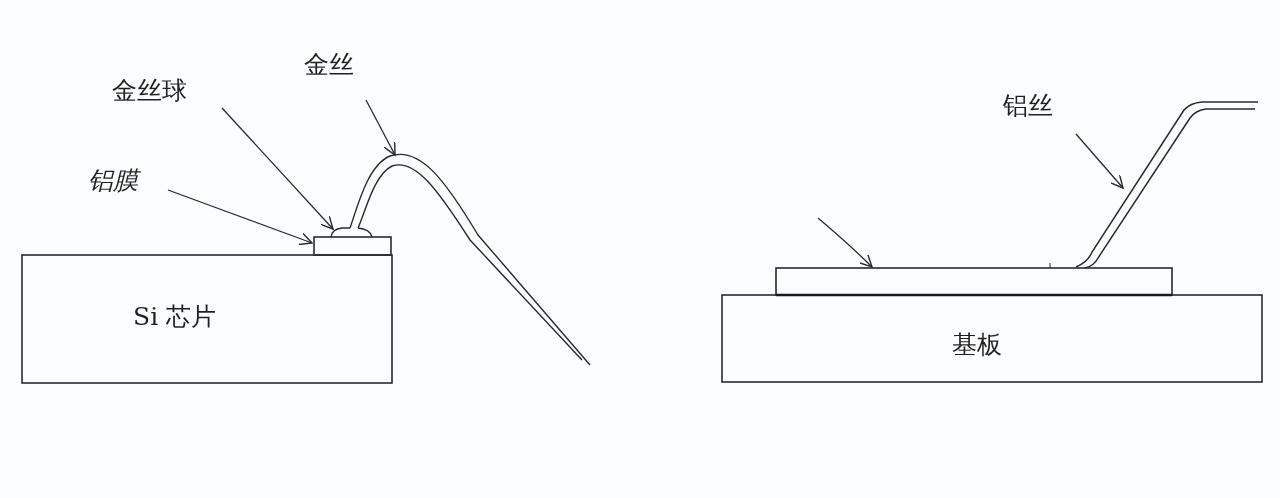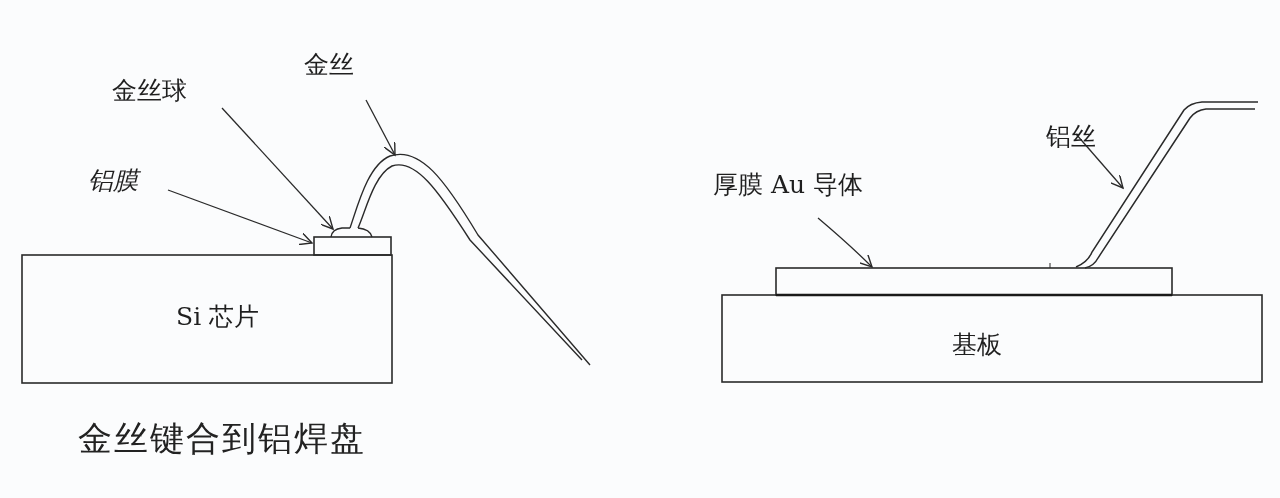--- a/index.html
+++ b/index.html
@@ -61,20 +61,18 @@
       <path d="M1085,268 Q1094,266 1098,258 L1190,118 Q1196,110 1206,109 L1255,109" fill="none" stroke="#2a2a2a" stroke-width="1.5"></path>
 
       <line x1="1076" y1="134" x2="1123" y2="188" stroke="#2a2a2a" stroke-width="1.3" marker-end="url(#arr)"></line>
       <path d="M818,218 Q850,245 872,267" fill="none" stroke="#2a2a2a" stroke-width="1.3" marker-end="url(#arr)"></path>
     </g>
   </svg>
 
   <div class="lbl lbl-sm" style="left:304px; top:52px;">金丝</div>
   <div class="lbl lbl-sm" style="left:112px; top:78px;">金丝球</div>
   <div class="lbl lbl-sm" style="left:88px; top:168px;font-style:italic;">铝膜</div>
-  <div class="lbl lbl-sm" style="left:133px; top:304px;margin-left:43px;">Si 芯片</div>
-  <div class="lbl caption" style="left:78px; top:421px;">金丝键合到铝焊盘</div>
+  <div class="lbl lbl-sm" style="left:133px; top:304px;">Si 芯片</div>
 
-  <div class="lbl lbl-sm" style="left:1046px; top:93px;margin-top:31px;">铝丝</div>
-  <div class="lbl lbl-sm" style="left:713px; top:172px;">厚膜 Au 导体</div>
+  <div class="lbl lbl-sm" style="left:1003px; top:93px;">铝丝</div>
   <div class="lbl lbl-sm" style="left:952px; top:332px;">基板</div>
 
 </div>
 
 </body></html>

